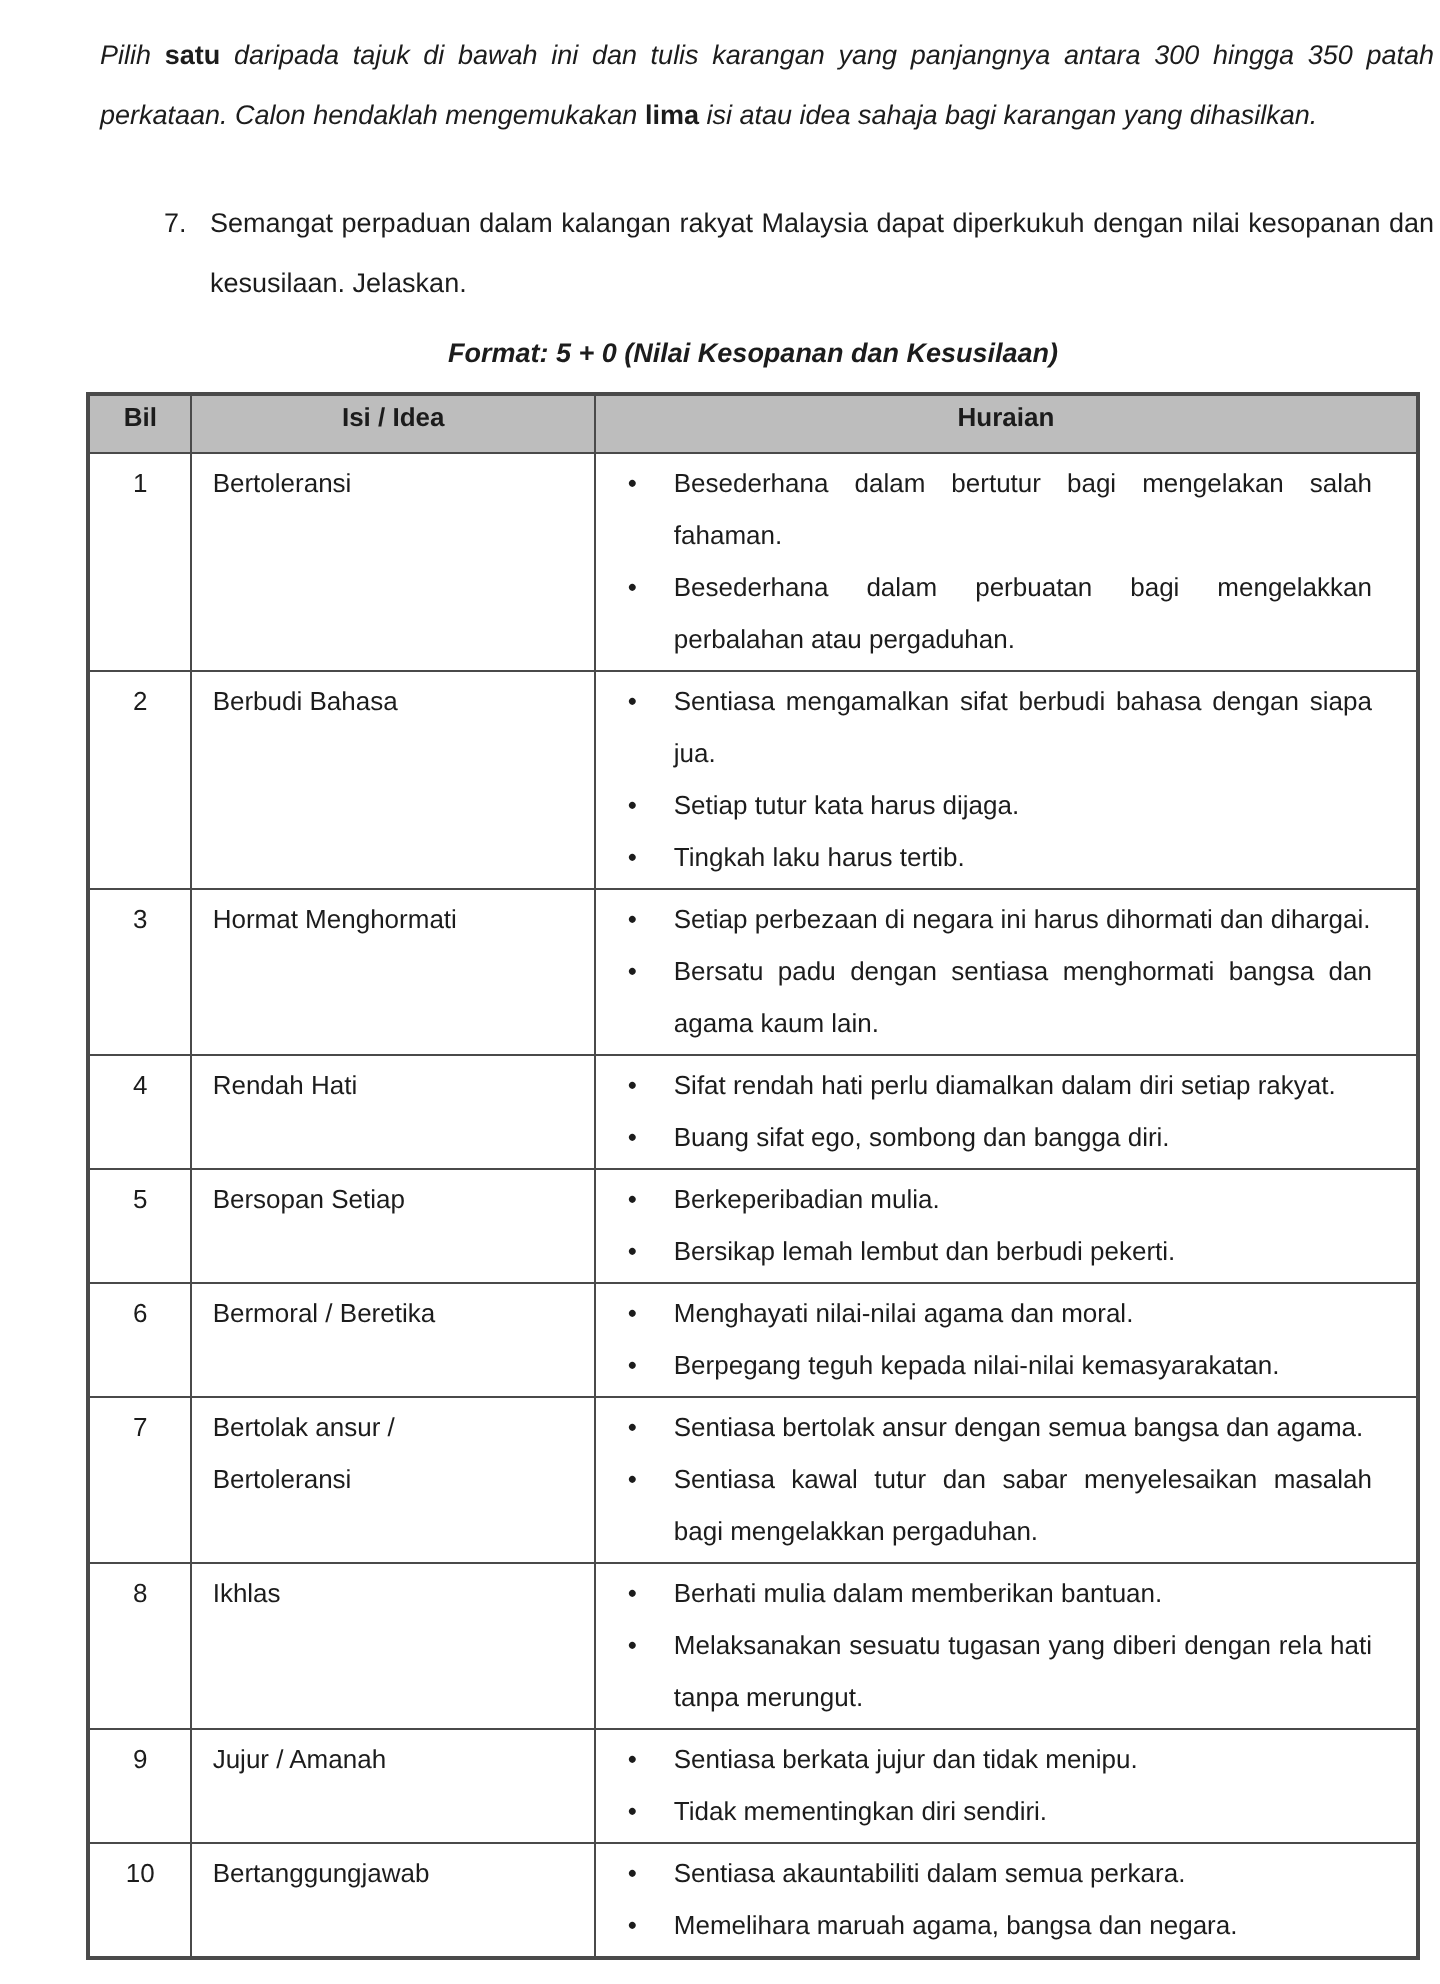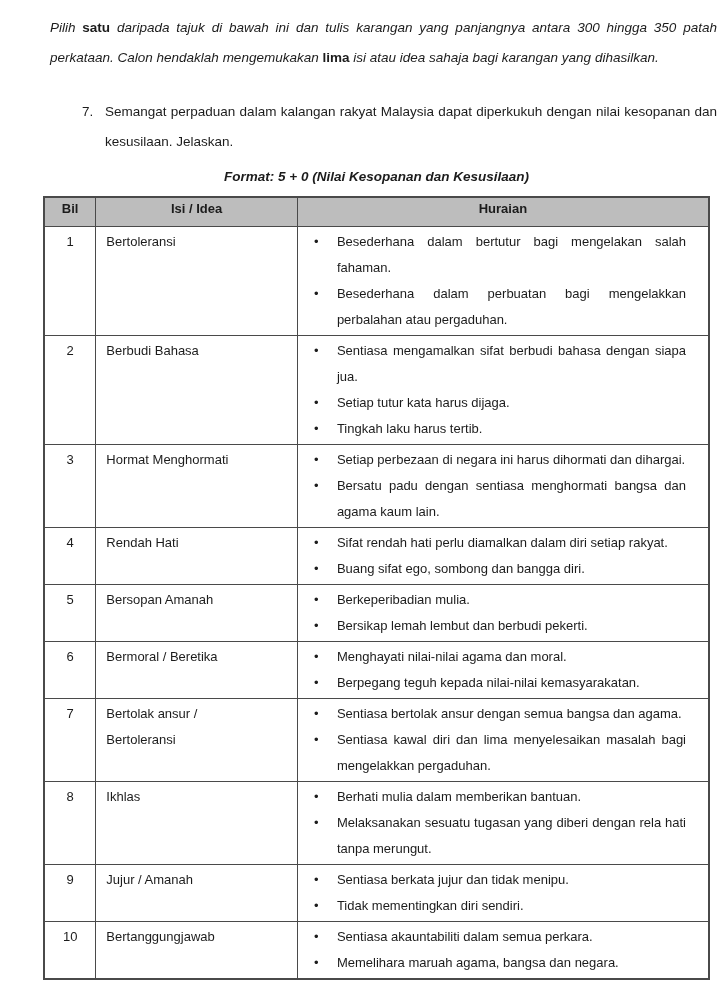--- a/index.html
+++ b/index.html
@@ -155,21 +155,21 @@
     <td class="bil-cell">4</td>
     <td class="isi-cell">Rendah Hati</td>
     <td class="huraian-cell">
             <div class="h-item">Sifat rendah hati perlu diamalkan dalam diri setiap rakyat.</div>
             <div class="h-item">Buang sifat ego, sombong dan bangga diri.</div>
           </td>
   </tr>
 
   <tr>
     <td class="bil-cell">5</td>
-    <td class="isi-cell">Bersopan Amanah</td>
+    <td class="isi-cell">Bersopan Setiap</td>
     <td class="huraian-cell">
             <div class="h-item">Berkeperibadian mulia.</div>
             <div class="h-item">Bersikap lemah lembut dan berbudi pekerti.</div>
           </td>
   </tr>
 
   <tr>
     <td class="bil-cell">6</td>
     <td class="isi-cell">Bermoral / Beretika</td>
     <td class="huraian-cell">
@@ -177,21 +177,21 @@
             <div class="h-item">Berpegang teguh kepada nilai-nilai kemasyarakatan.</div>
           </td>
   </tr>
 
   <tr>
     <td class="bil-cell">7</td>
     <td class="isi-cell">Bertolak ansur /
 Bertoleransi</td>
     <td class="huraian-cell">
             <div class="h-item">Sentiasa bertolak ansur dengan semua bangsa dan agama.</div>
-            <div class="h-item">Sentiasa kawal diri dan lima menyelesaikan masalah bagi mengelakkan pergaduhan.</div>
+            <div class="h-item">Sentiasa kawal tutur dan sabar menyelesaikan masalah bagi mengelakkan pergaduhan.</div>
           </td>
   </tr>
 
   <tr>
     <td class="bil-cell">8</td>
     <td class="isi-cell">Ikhlas</td>
     <td class="huraian-cell">
             <div class="h-item">Berhati mulia dalam memberikan bantuan.</div>
             <div class="h-item">Melaksanakan sesuatu tugasan yang diberi dengan rela hati tanpa merungut.</div>
           </td>

